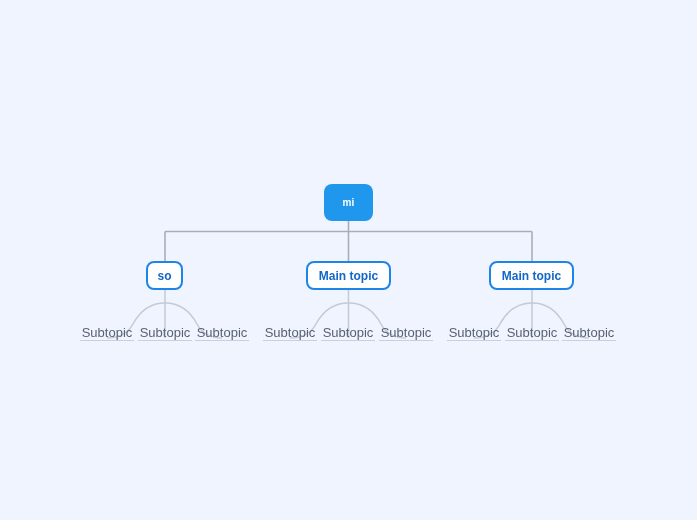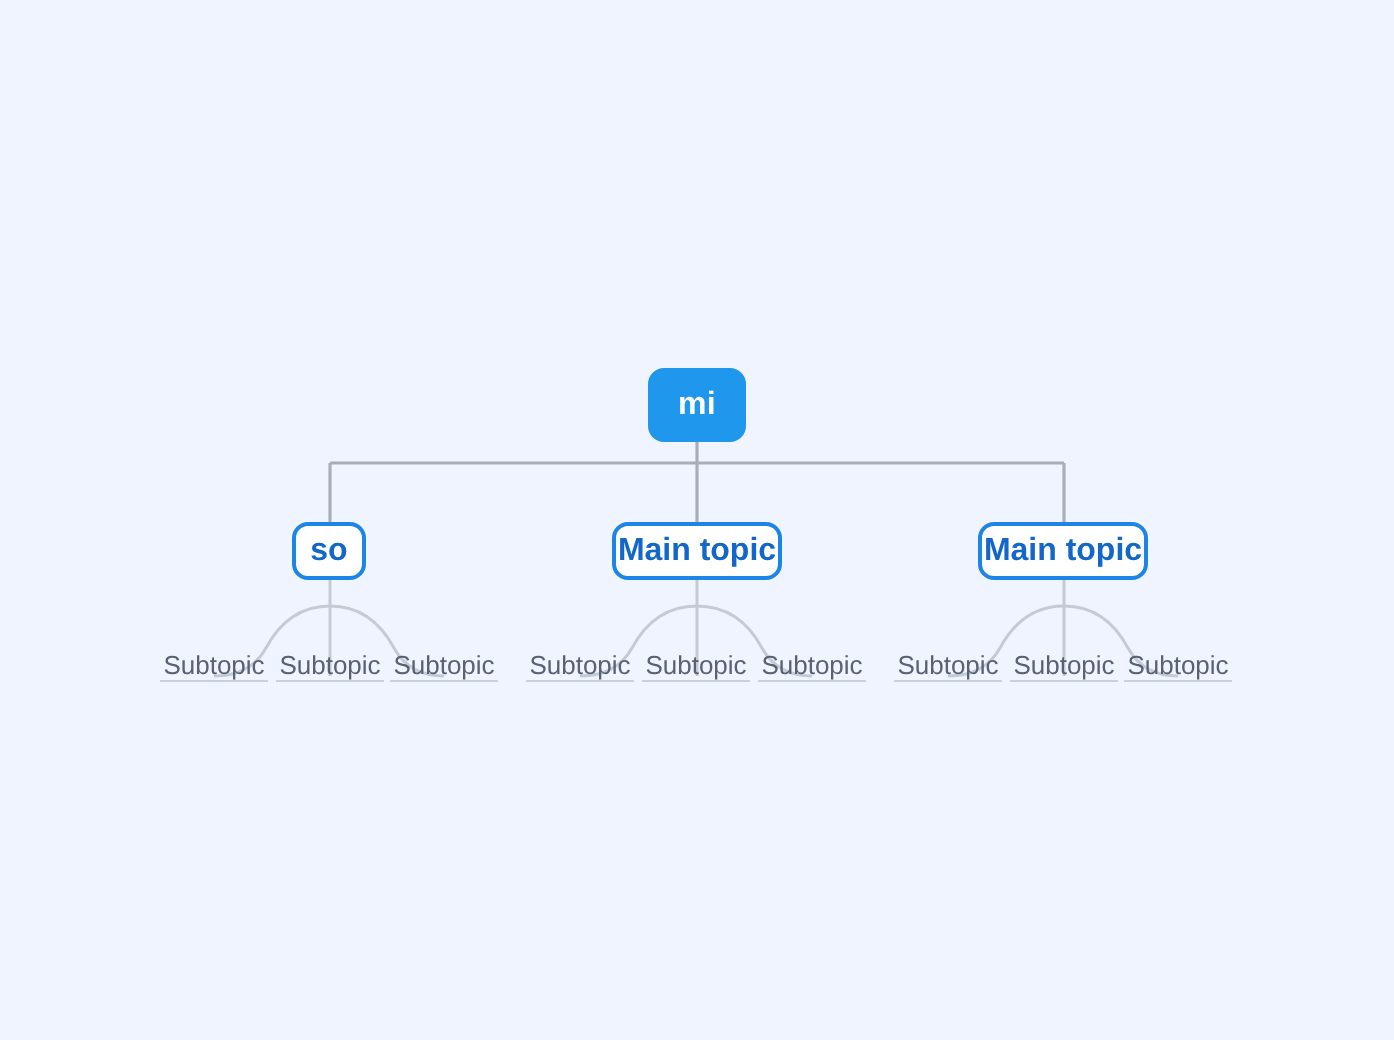--- a/index.html
+++ b/index.html
@@ -36,33 +36,33 @@
   }
   
   .node-root {
     left: 324px;
     top: 184px;
     width: 49px;
     height: 37px;
     background: #1f97ec;
     border-radius: 8px;
     color: #ffffff;
-    font-size: 16px;
+    font-size: 10px;
     font-weight: bold;
     letter-spacing: 0.2px;
   }
   
   .node-main {
     top: 261px;
     height: 29px;
     background: #ffffff;
     border: 2px solid #1d85e8;
     border-radius: 8px;
     color: #1367c8;
-    font-size: 16px;
+    font-size: 12px;
     font-weight: bold;
   }
   .node-main.m0 { left: 146px; width: 37px; }
   .node-main.m1 { left: 306px; width: 85px; }
   .node-main.m2 { left: 489px; width: 85px; }
 
   
   .node-sub {
     position: absolute;
     height: 16px;

